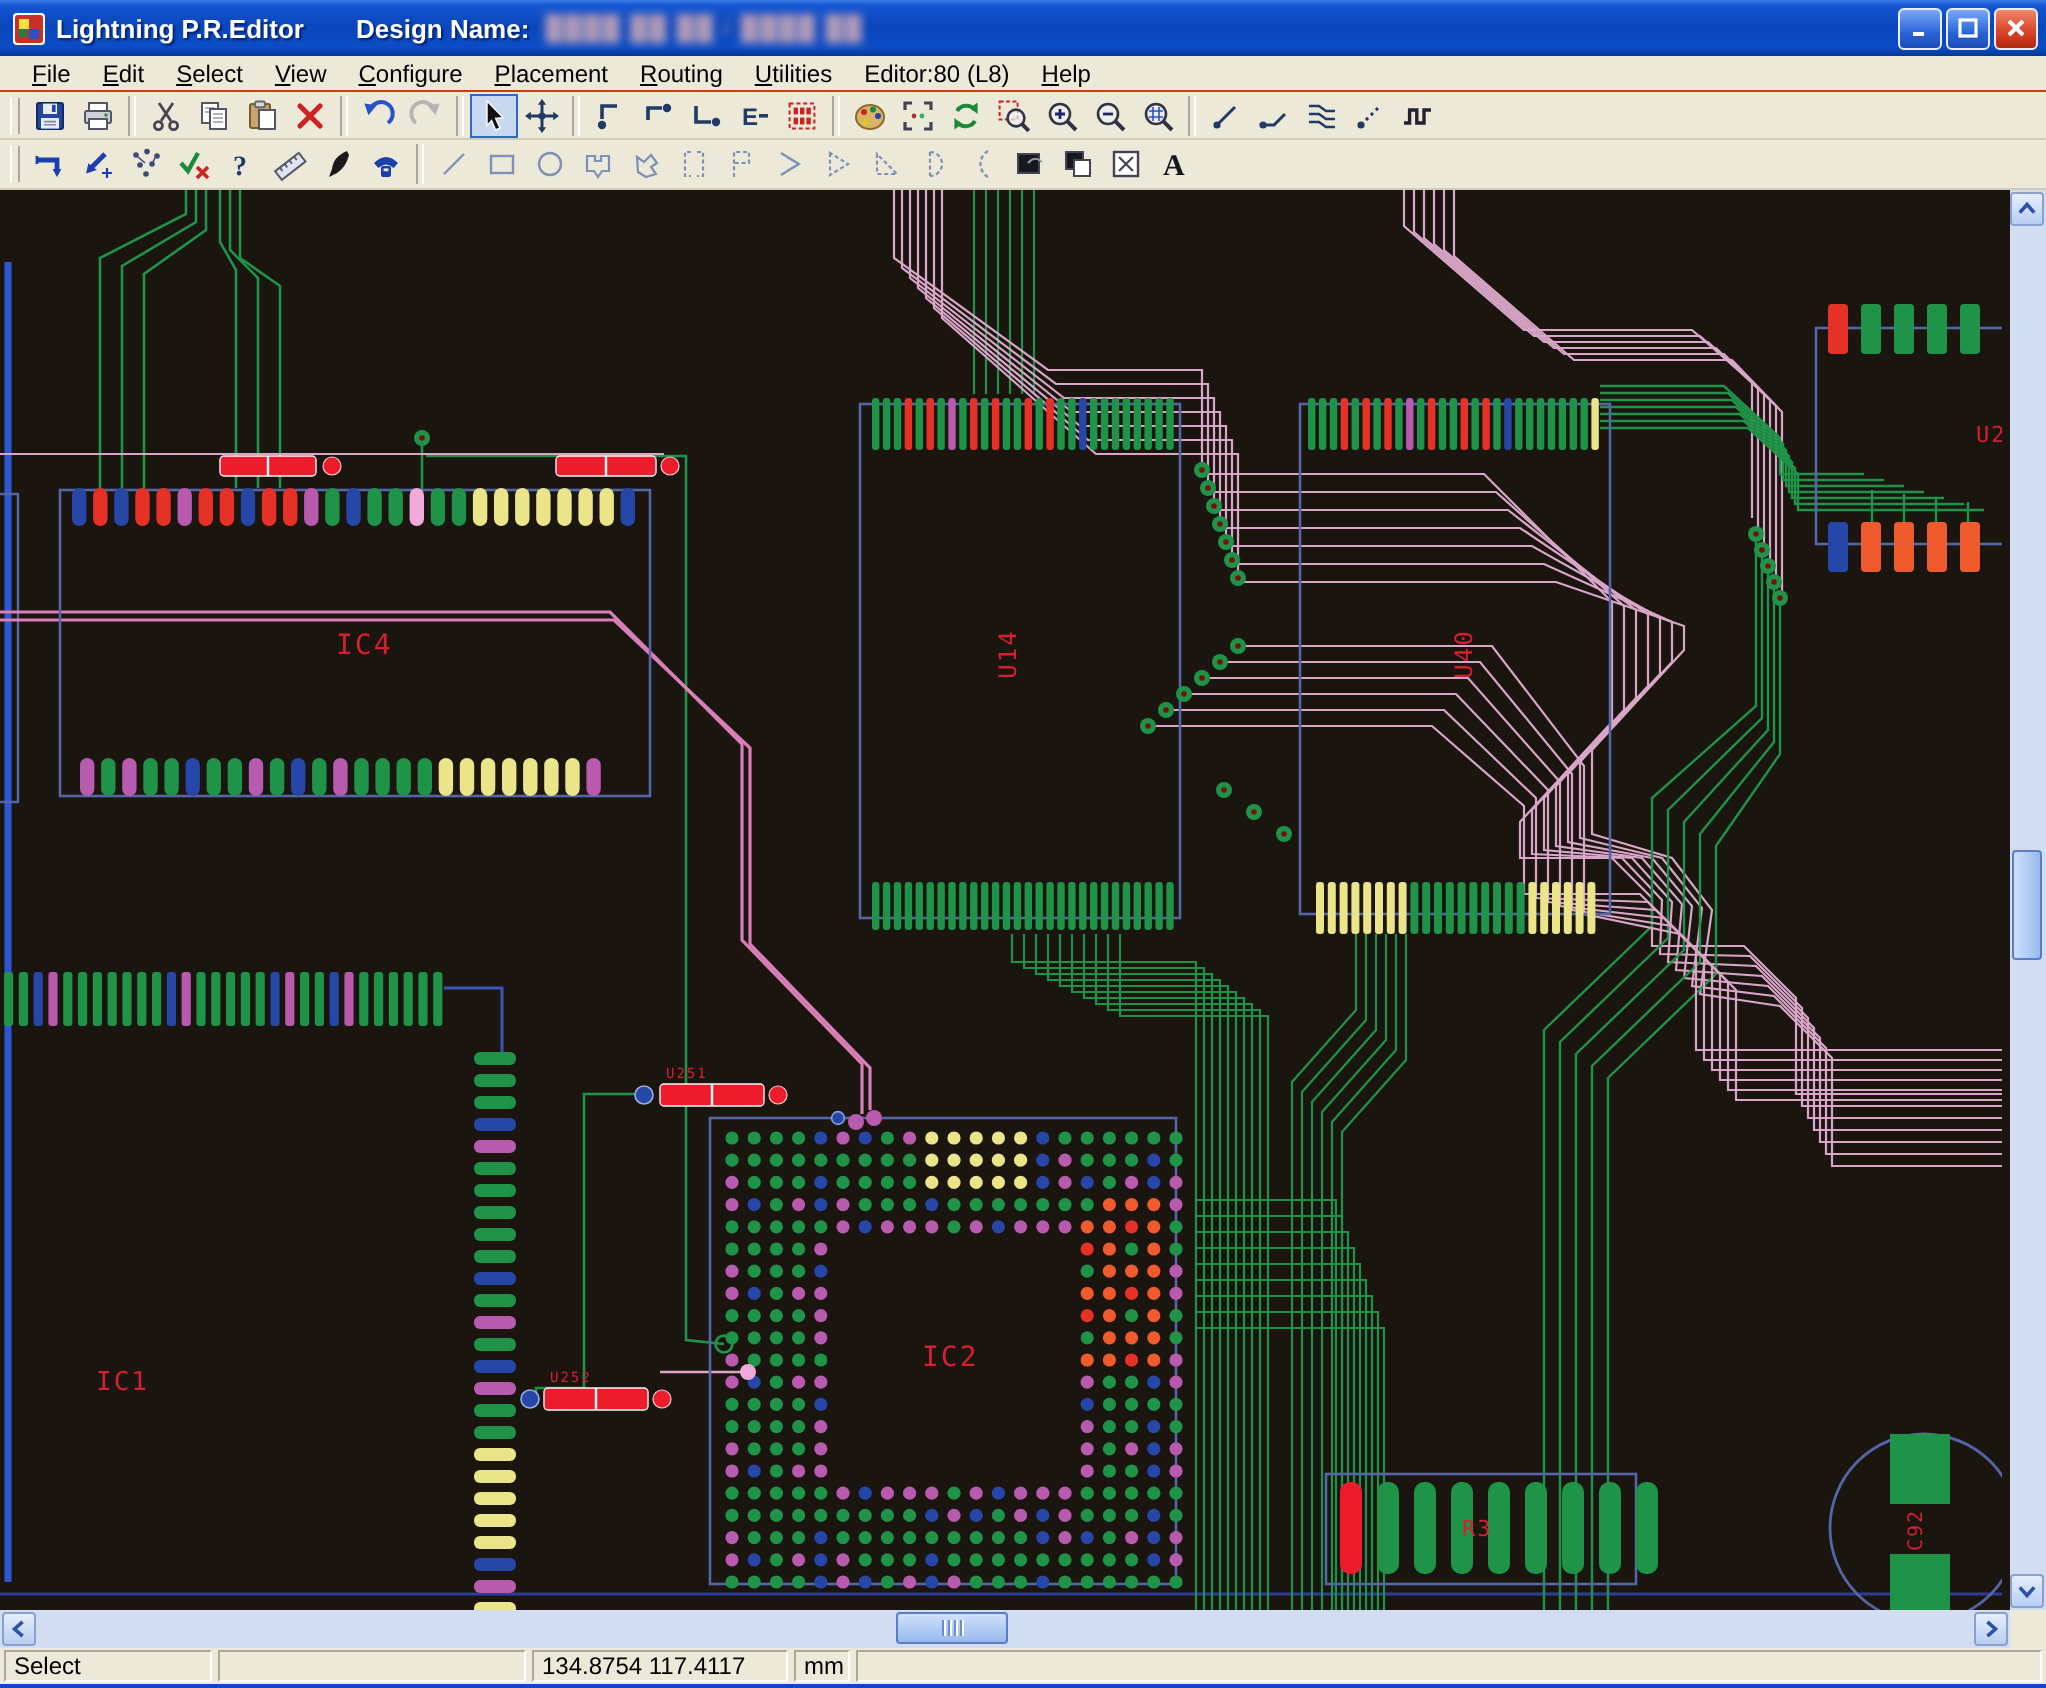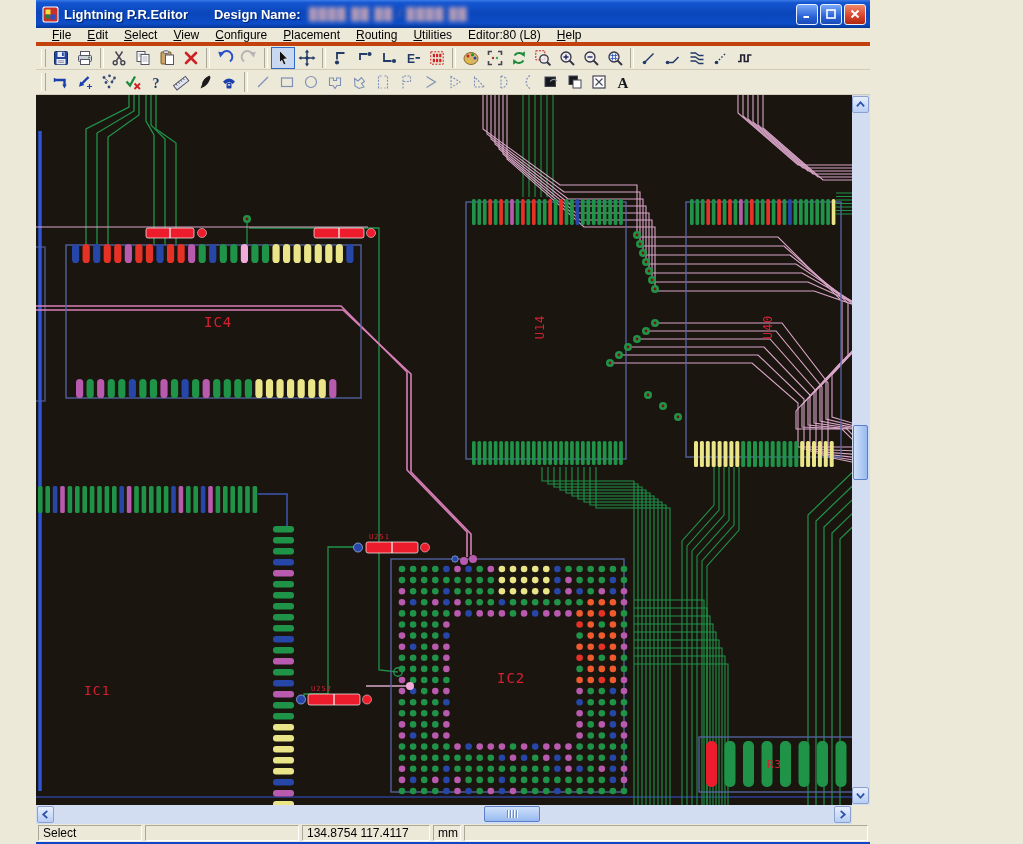--- a/index.html
+++ b/index.html
@@ -1,31 +1,31 @@
 <!DOCTYPE html>
 <html><head>
 <meta charset="utf-8">
 <style>
   html,body{margin:0;padding:0;background:#ece9d8;}
   body{width:1023px;height:844px;overflow:hidden;font-family:"Liberation Sans",sans-serif;}
-  .window{width:834px;height:844px;display:flex;flex-direction:column;box-sizing:border-box;margin-left:36px;}
+  .window{width:1023px;height:844px;display:flex;flex-direction:column;box-sizing:border-box;}
   
   .titlebar{height:28px;background:linear-gradient(180deg,#3a7ae8 0%,#1455d0 10%,#0a46bc 45%,#0c4cc6 85%,#063694 100%);
     display:flex;align-items:center;padding:0 4px;box-sizing:border-box;}
   .title-logo{width:17px;height:17px;margin:0 5px 0 2px;flex:0 0 auto;}
   .title-text{color:#fff;font-weight:bold;font-size:13px;text-shadow:1px 1px 1px #00226a;white-space:nowrap;}
   .design-label{color:#fff;font-weight:bold;font-size:13px;margin-left:26px;text-shadow:1px 1px 1px #00226a;}
   .design-masked{color:#b09ab8;font-size:12px;margin-left:8px;filter:blur(2px);letter-spacing:1px;}
   .title-buttons{margin-left:auto;display:flex;gap:2px;}
   .tbtn{width:22px;height:21px;border-radius:3px;border:1px solid #e8f0ff;display:flex;align-items:center;justify-content:center;
     color:#fff;font-size:12px;font-weight:bold;box-sizing:border-box;}
   .tbtn.min,.tbtn.max{background:linear-gradient(180deg,#7aa8f8,#2a64d8 60%,#1a4ab8);}
   .tbtn.close{background:linear-gradient(180deg,#f08868,#d8402a 60%,#b02810);}
   
-  .menubar{height:18px;background:#ece9d8;display:flex;align-items:center;padding-left:8px;border-bottom:4px solid #c2410c;box-sizing:border-box;}
+  .menubar{height:18px;background:#ece9d8;display:flex;align-items:center;padding-left:8px;border-bottom:1px solid #c2410c;box-sizing:border-box;}
   .mi{font-size:12px;color:#000;padding:1px 8px;white-space:nowrap;}
   
   .toolbar{background:#ece9d8;display:flex;align-items:center;padding-left:2px;box-sizing:border-box;border-bottom:1px solid #d0ccb8;}
   .tb1{height:24px;} .tb2{height:25px;}
   .grip{width:3px;height:18px;margin:0 3px;border-left:1px solid #fff;border-right:1px solid #aca899;}
   .tool-sep{width:2px;height:20px;margin:0 3px;border-left:1px solid #aca899;border-right:1px solid #fff;}
   .tool-btn{width:24px;height:22px;display:flex;align-items:center;justify-content:center;border:1px solid transparent;box-sizing:border-box;}
   .tool-btn.active{border:1px solid #316ac5;background:#c8d8f0;}
   .tool-btn.disabled{opacity:.45;}
   .tool-btn svg{width:18px;height:18px;display:block;}

